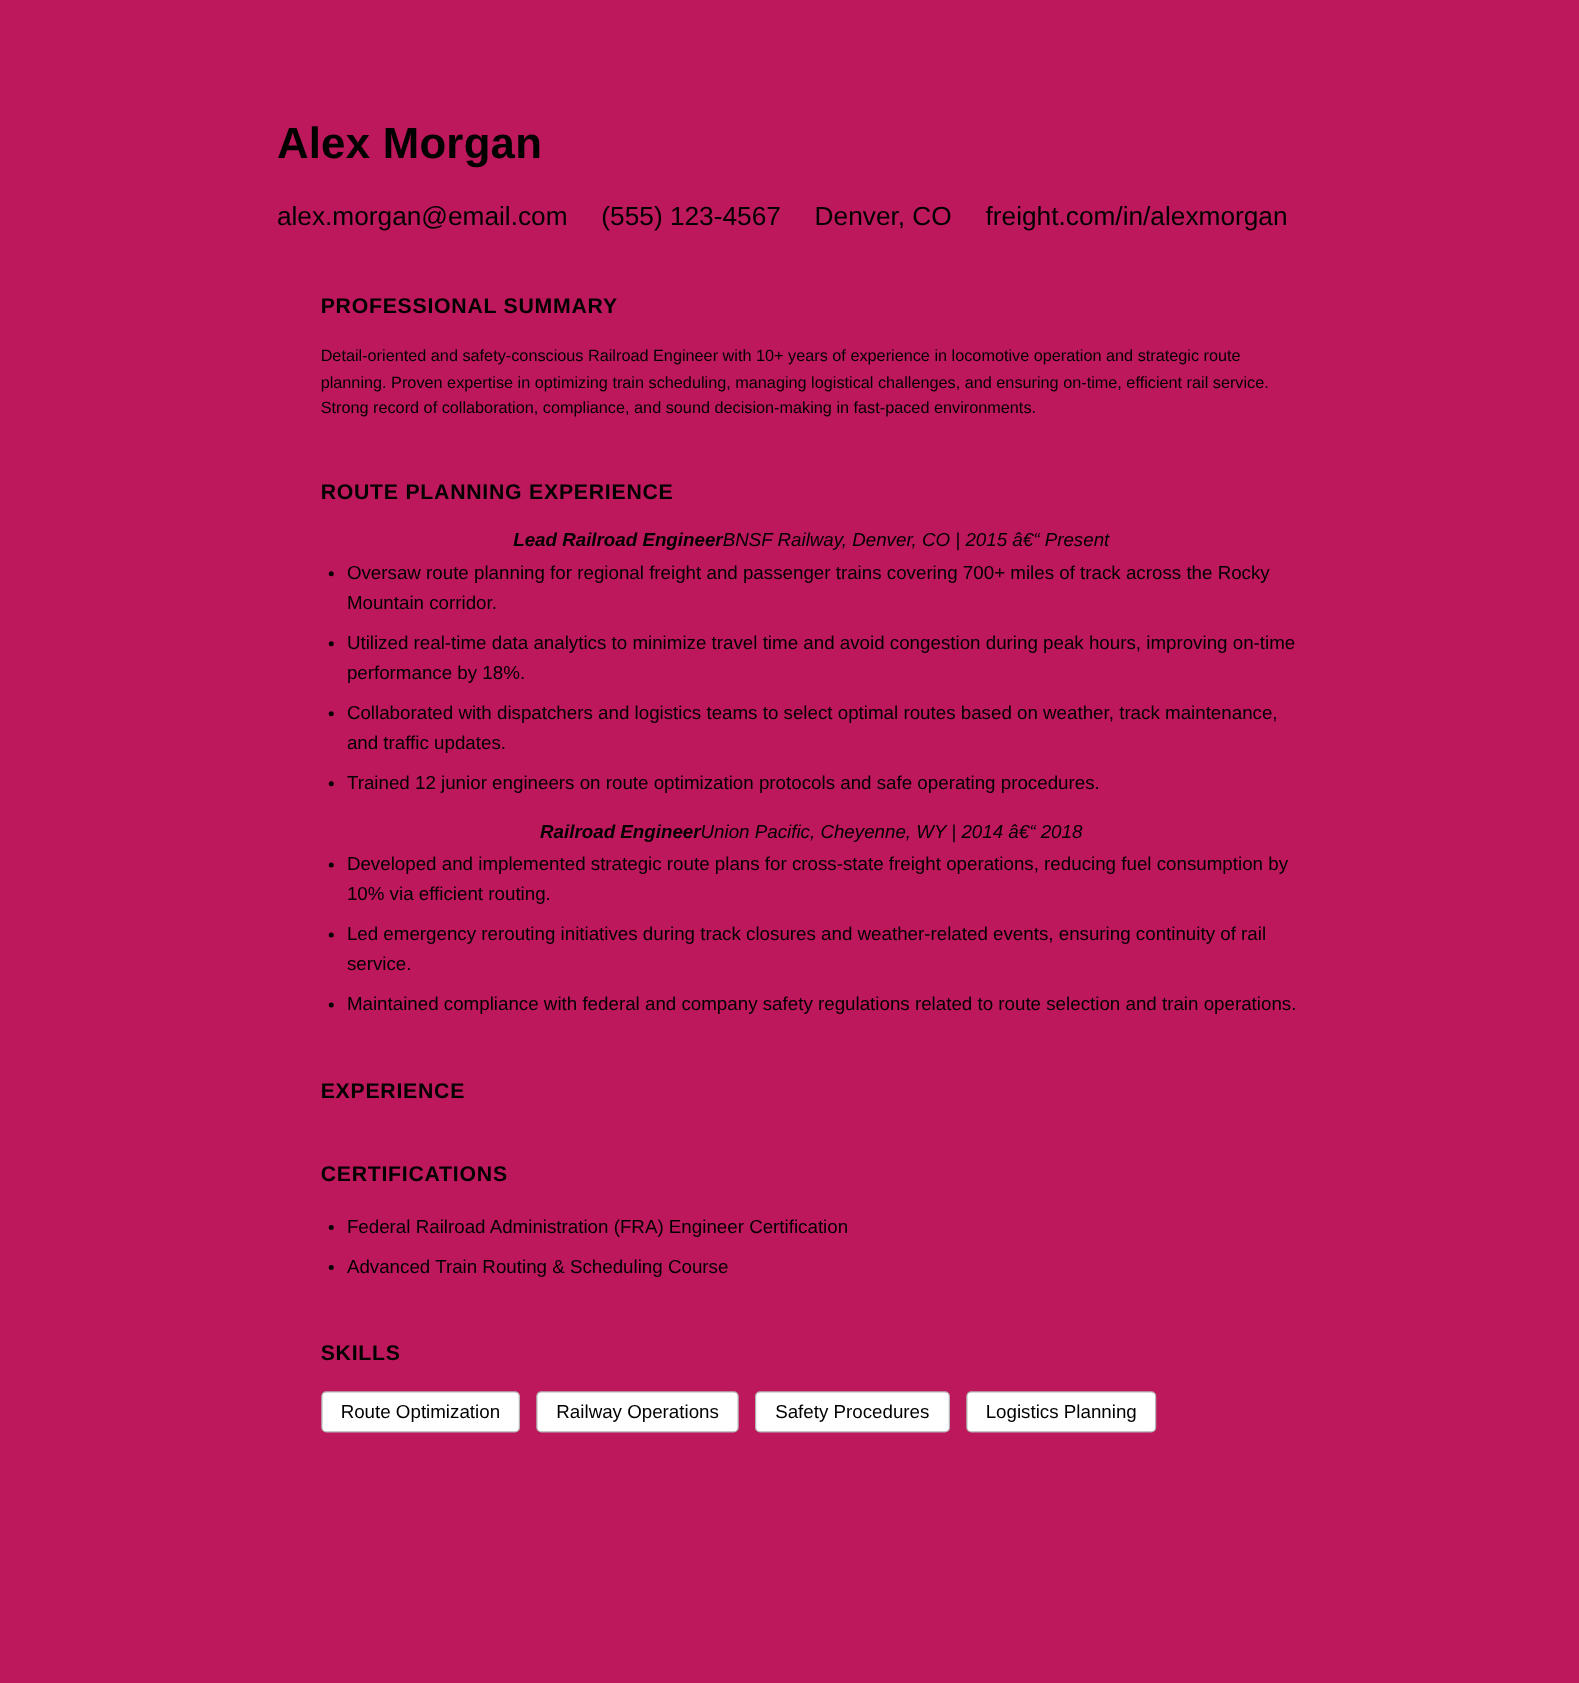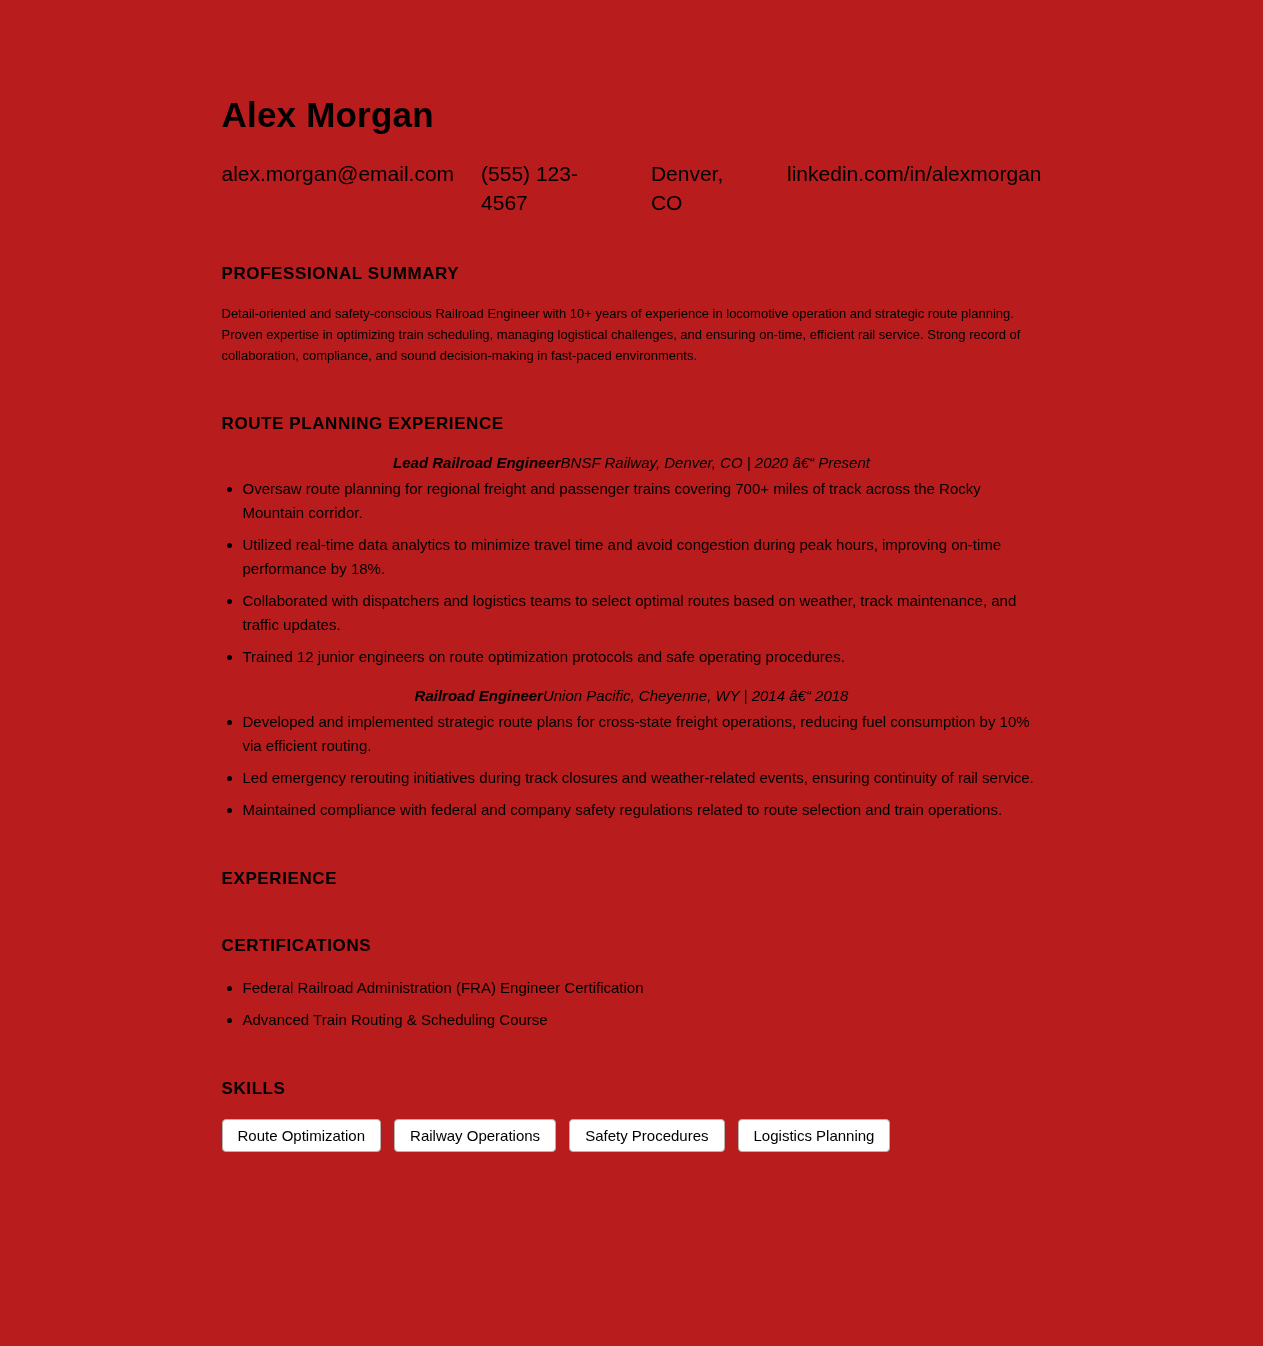--- a/index.html
+++ b/index.html
@@ -6,42 +6,42 @@
   html, body {
     margin: 0;
     padding: 0;
     background: #ffffff;
     color: #000000;
     font-family: "Liberation Sans", sans-serif;
   }
   .page {
     width: 1263px;
     height: 1346px;
-    background: #b91c1c;
+    background: #be185d;
     overflow: hidden;
   }
   .content {
     width: 820px;
     margin: 0 auto;
     padding-top: 96px;
   }
   h1.name {
     font-size: 35px;
     font-weight: 700;
     margin: 0 0 24px 0;
     line-height: 1.1;
     letter-spacing: 0.2px;
   }
   .contact-row {
     display: flex;
     gap: 27px;
     font-size: 21px;
     line-height: 1.4;
   }
-  section { margin-top: 47px; }
+  section { margin-top: 47px; margin-left: 35px; }
   h2.section-heading {
     font-size: 17px;
     font-weight: 700;
     letter-spacing: 0.6px;
     margin: 0 0 20px 0;
   }
   p.body-text {
     font-size: 13px;
     line-height: 1.6;
     margin: 0;
@@ -86,36 +86,36 @@
 
 <div class="page">
   <div class="content">
 
     <header>
       <h1 class="name">Alex Morgan</h1>
       <div class="contact-row">
         <span>alex.morgan@email.com</span>
         <span>(555) 123-4567</span>
         <span>Denver, CO</span>
-        <span>linkedin.com/in/alexmorgan</span>
+        <span>freight.com/in/alexmorgan</span>
       </div>
     </header>
 
     <section>
       <h2 class="section-heading">PROFESSIONAL SUMMARY</h2>
       <p class="body-text">Detail-oriented and safety-conscious Railroad Engineer with 10+ years of experience in locomotive operation and strategic route planning. Proven expertise in optimizing train scheduling, managing logistical challenges, and ensuring on-time, efficient rail service. Strong record of collaboration, compliance, and sound decision-making in fast-paced environments.</p>
     </section>
 
     <section>
       <h2 class="section-heading">ROUTE PLANNING EXPERIENCE</h2>
 
       <div class="job">
         <div class="job-row">
           <span class="job-title">Lead Railroad Engineer</span>
-          <span class="job-meta">BNSF Railway, Denver, CO | 2020 â€“ Present</span>
+          <span class="job-meta">BNSF Railway, Denver, CO | 2015 â€“ Present</span>
         </div>
         <ul class="bullet-list">
           <li>Oversaw route planning for regional freight and passenger trains covering 700+ miles of track across the Rocky Mountain corridor.</li>
           <li>Utilized real-time data analytics to minimize travel time and avoid congestion during peak hours, improving on-time performance by 18%.</li>
           <li>Collaborated with dispatchers and logistics teams to select optimal routes based on weather, track maintenance, and traffic updates.</li>
           <li>Trained 12 junior engineers on route optimization protocols and safe operating procedures.</li>
         </ul>
       </div>
 
       <div class="job">

